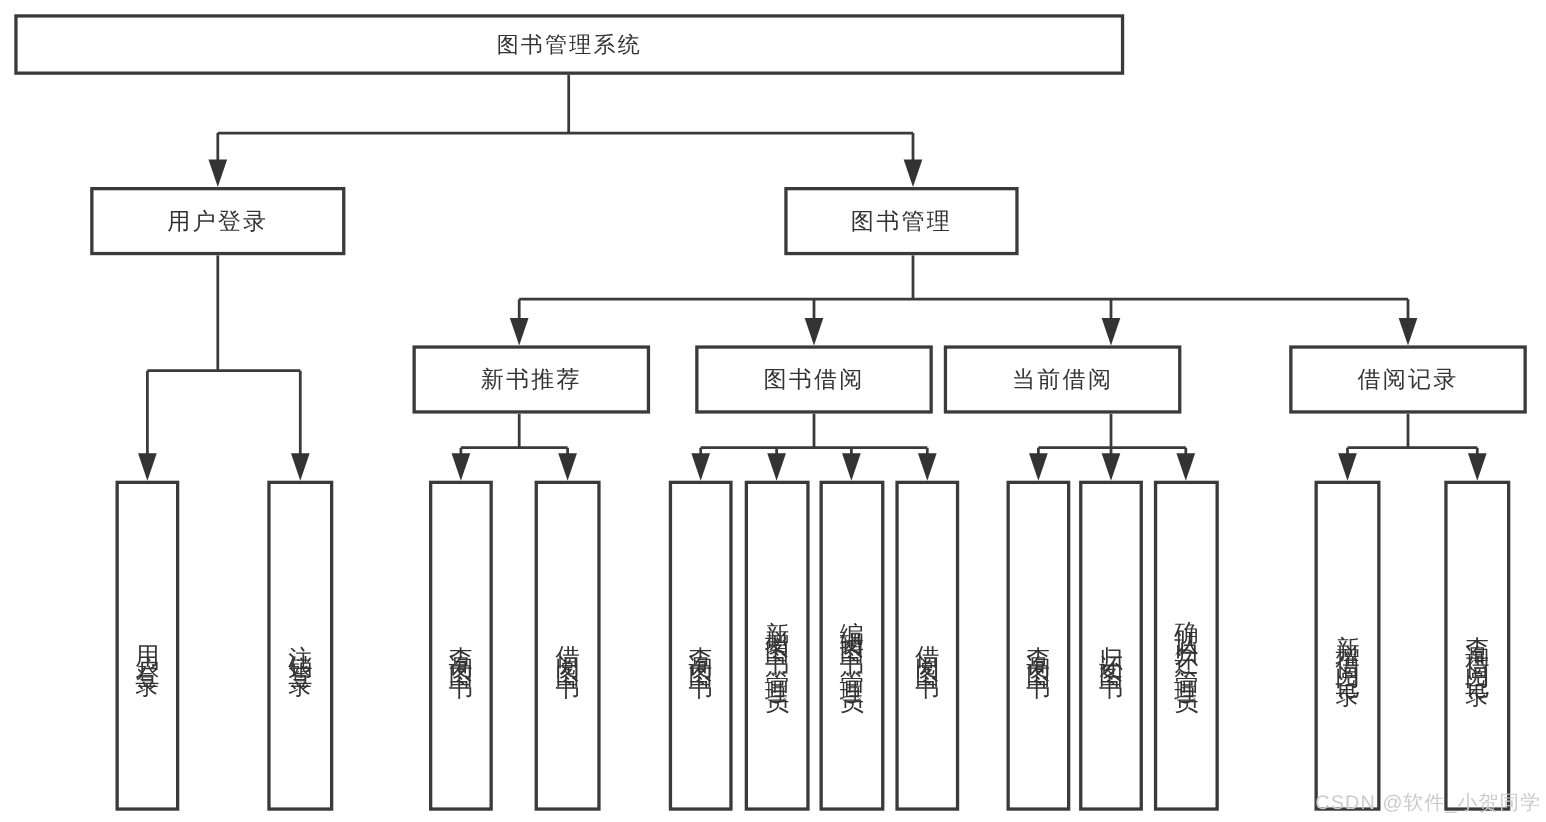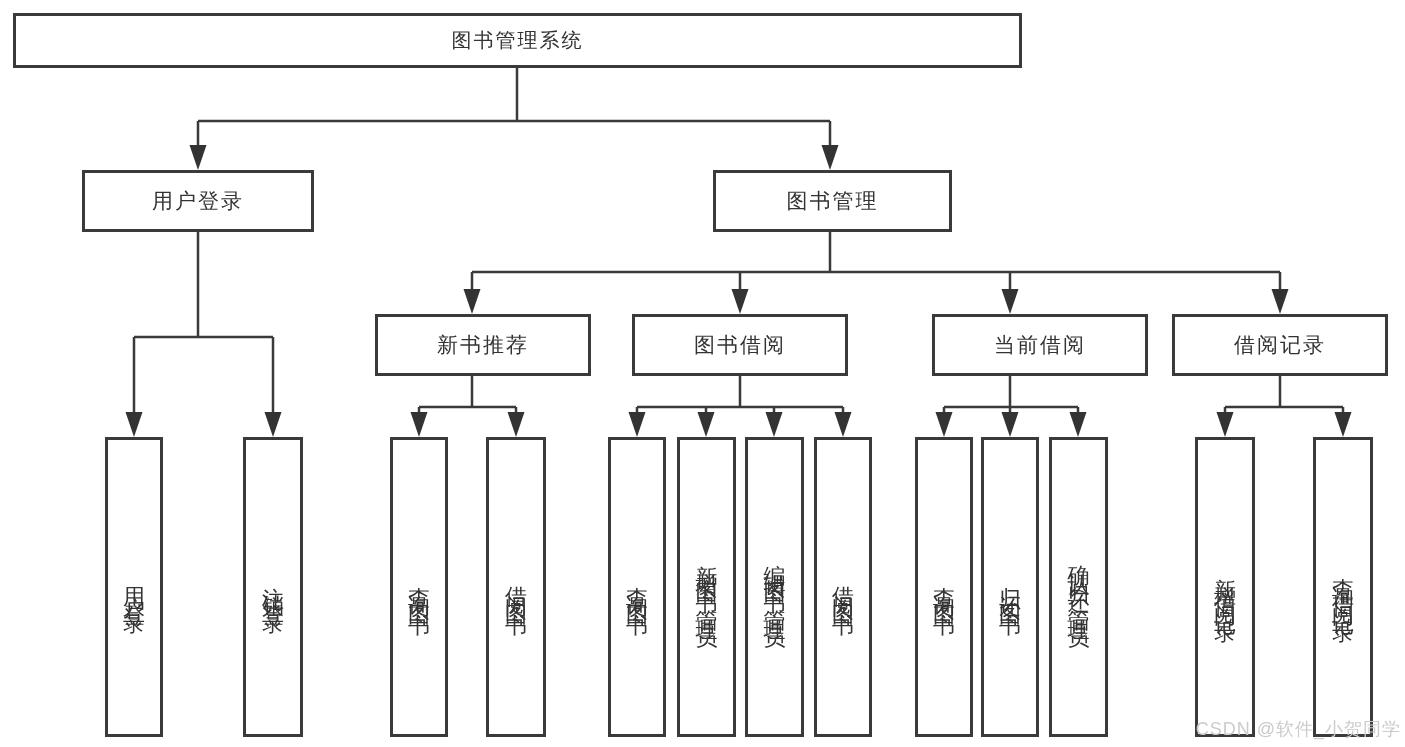--- a/index.html
+++ b/index.html
@@ -114,31 +114,31 @@
     </g>
   </svg>
 
   <div class="node root" style="left:13px; top:13px; width:1009px; height:55px;">
     <span class="hlabel">图书管理系统</span>
   </div>
 
   <div class="node" style="left:82px; top:170px; width:232px; height:62px;">
     <span class="hlabel">用户登录</span>
   </div>
-  <div class="node" style="left:713px; top:170px; width:239px; height:62px;">
+  <div class="node" style="left:713px; top:170px; width:213px; height:62px;">
     <span class="hlabel">图书管理</span>
   </div>
 
   <div class="node" style="left:375px; top:314px; width:216px; height:62px;">
     <span class="hlabel">新书推荐</span>
   </div>
   <div class="node" style="left:632px; top:314px; width:216px; height:62px;font-family:Liberation Serif, serif;">
     <span class="hlabel">图书借阅</span>
   </div>
-  <div class="node" style="left:932px; top:314px; width:216px; height:62px;">
+  <div class="node" style="left:858px; top:314px; width:216px; height:62px;">
     <span class="hlabel">当前借阅</span>
   </div>
   <div class="node" style="left:1172px; top:314px; width:216px; height:62px;">
     <span class="hlabel">借阅记录</span>
   </div>
 
   <div class="node leaf" style="left:105px; top:437px; width:58px; height:300px;">
     <span class="vlabel">用户登录</span>
   </div>
   <div class="node leaf" style="left:243px; top:437px; width:60px; height:300px;">

